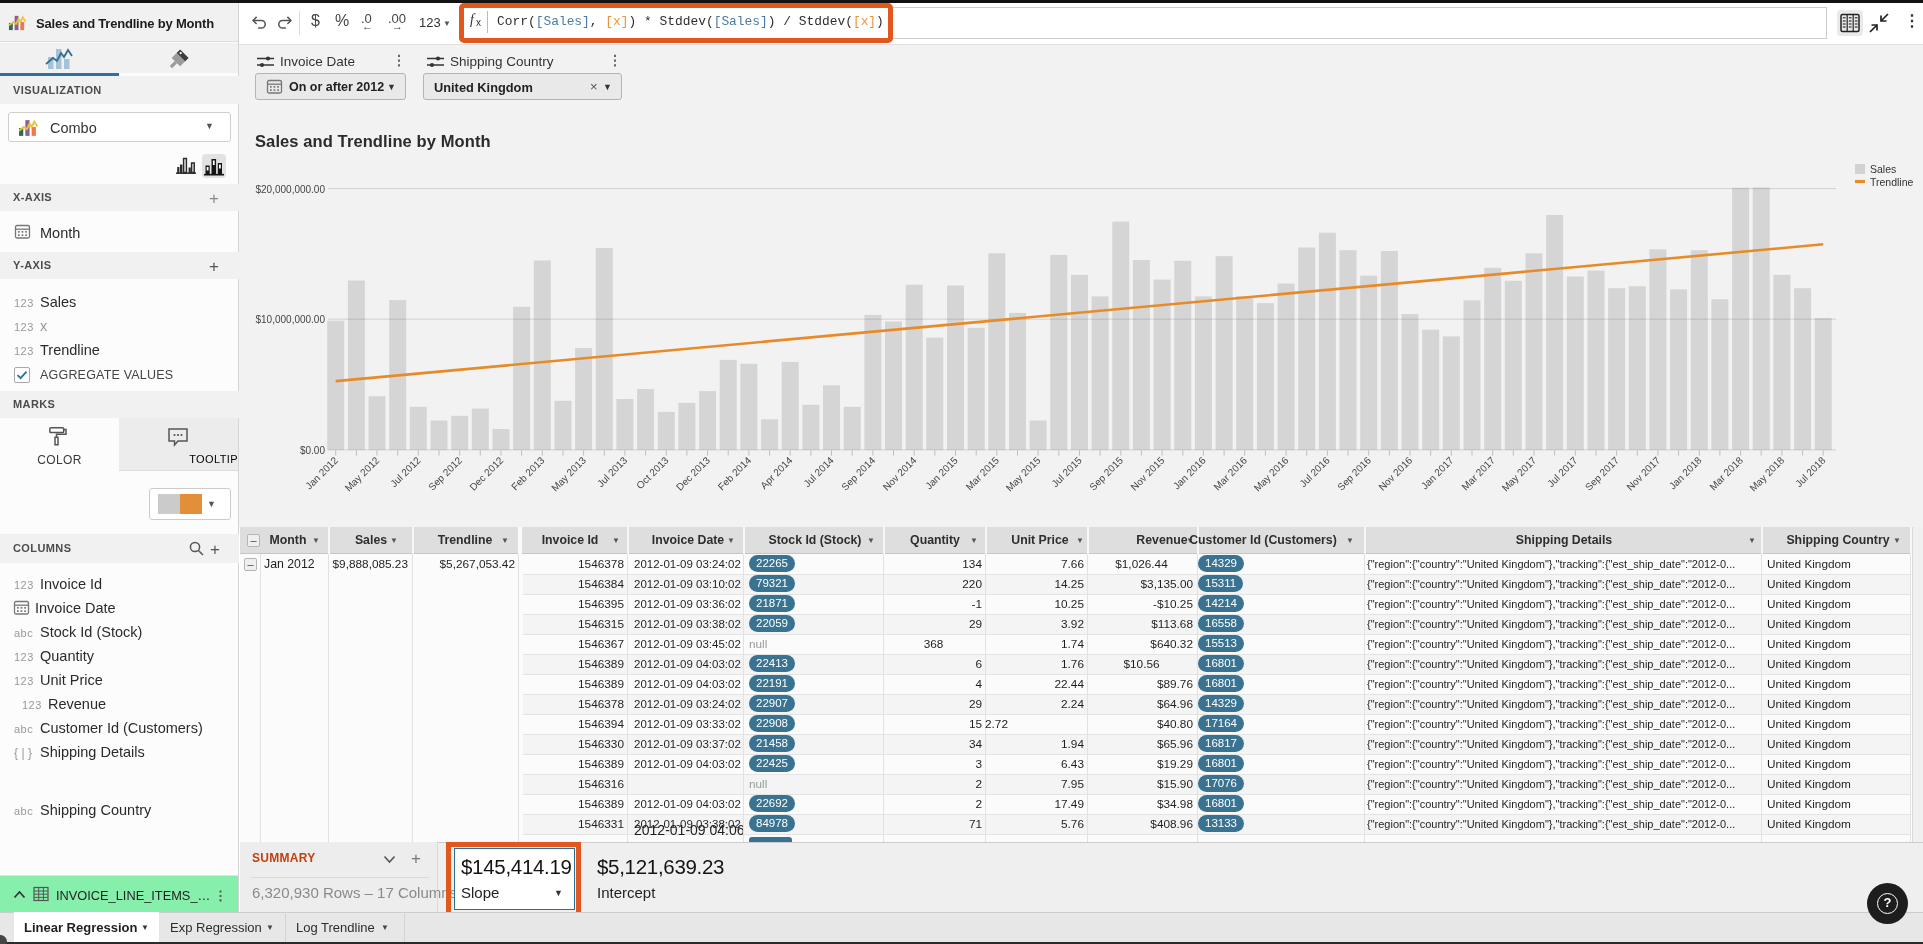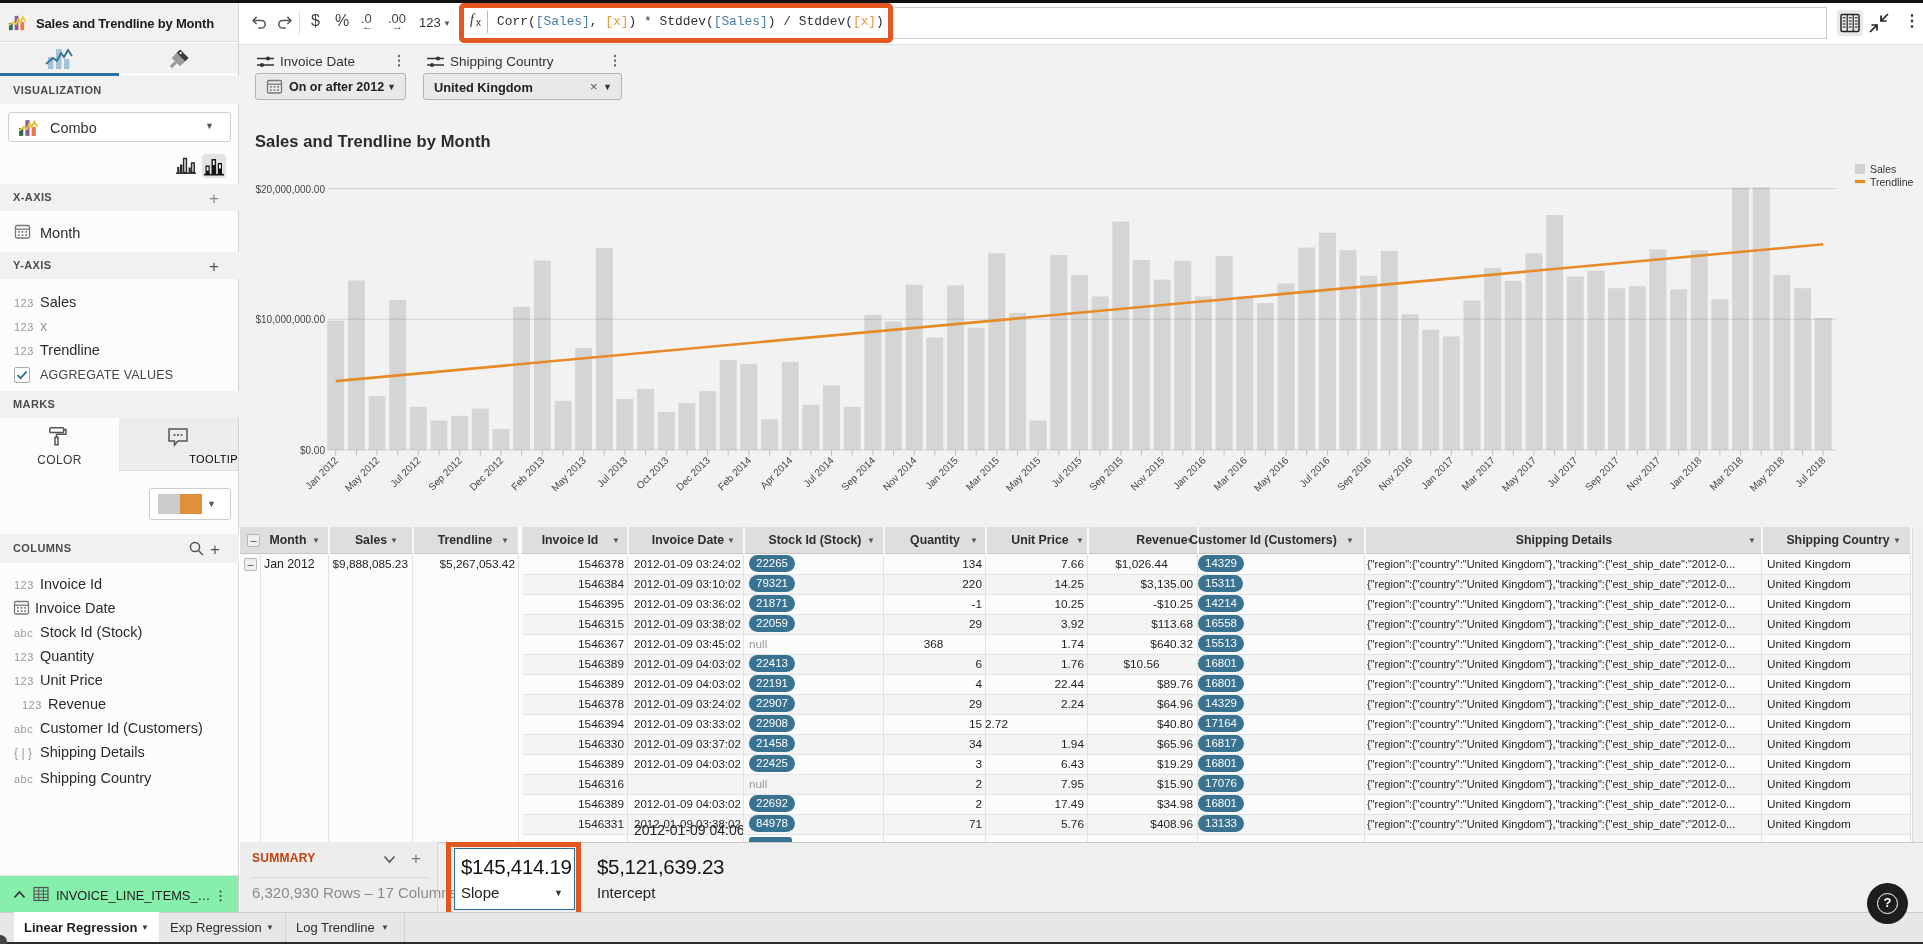--- a/index.html
+++ b/index.html
@@ -154,21 +154,21 @@
             <rect x="7.6" y="11.3" width="1.7" height="1.7"></rect>
             <rect x="11.2" y="11.3" width="1.7" height="1.7"></rect>
           </g>
         </svg></span><span style="font-size:14.5px;color:#2b2b2b">Invoice Date</span></div>
 <div style="position:absolute;left:0;top:617px;width:239px;height:24px;line-height:24px;white-space:nowrap"><span class="ficon">abc</span><span style="font-size:14.5px;color:#2b2b2b">Stock Id (Stock)</span></div>
 <div style="position:absolute;left:0;top:641px;width:239px;height:24px;line-height:24px;white-space:nowrap"><span class="ficon">123</span><span style="font-size:14.5px;color:#2b2b2b">Quantity</span></div>
 <div style="position:absolute;left:0;top:665px;width:239px;height:24px;line-height:24px;white-space:nowrap"><span class="ficon">123</span><span style="font-size:14.5px;color:#2b2b2b">Unit Price</span></div>
 <div style="position:absolute;left:8px;top:689px;width:279px;height:24px;line-height:24px;white-space:nowrap"><span class="ficon">123</span><span style="font-size:14.5px;color:#2b2b2b">Revenue</span></div>
 <div style="position:absolute;left:0;top:713px;width:239px;height:24px;line-height:24px;white-space:nowrap"><span class="ficon">abc</span><span style="font-size:14.5px;color:#2b2b2b">Customer Id (Customers)</span></div>
 <div style="position:absolute;left:0;top:737px;width:239px;height:24px;line-height:24px;white-space:nowrap"><span class="ficon" style="font-size:12px">{ | }</span><span style="font-size:14.5px;color:#2b2b2b">Shipping Details</span></div>
-<div style="position:absolute;left:0;top:761px;width:269px;height:24px;line-height:28px;white-space:nowrap"><span class="ficon">abc</span><span style="font-size:14.5px;color:#2b2b2b">Shipping Country</span></div>
+<div style="position:absolute;left:0;top:797px;width:269px;height:24px;line-height:20px;white-space:nowrap"><span class="ficon">abc</span><span style="font-size:14.5px;color:#2b2b2b">Shipping Country</span></div>
 
   <div class="abs" style="left:0;top:872px;width:238px;height:37px;background:#86efac;border-top:1px solid #e3e3e3">
     <svg width="13" height="9" viewBox="0 0 13 9" style="position:absolute;left:13px;top:14px">
         <path d="M1.5 7.5 L6.5 2 L11.5 7.5" fill="none" stroke="#333" stroke-width="1.7"></path>
       </svg>
     <span style="position:absolute;left:33px;top:10px"><svg width="16" height="16" viewBox="0 0 16 16">
           <rect x="1" y="1.5" width="14" height="13" fill="none" stroke="#555" stroke-width="1.2"></rect>
           <line x1="5.7" y1="1.5" x2="5.7" y2="14.5" stroke="#555" stroke-width="1"></line>
           <line x1="10.4" y1="1.5" x2="10.4" y2="14.5" stroke="#555" stroke-width="1"></line>
           <line x1="1" y1="5" x2="15" y2="5" stroke="#555" stroke-width="1"></line>

